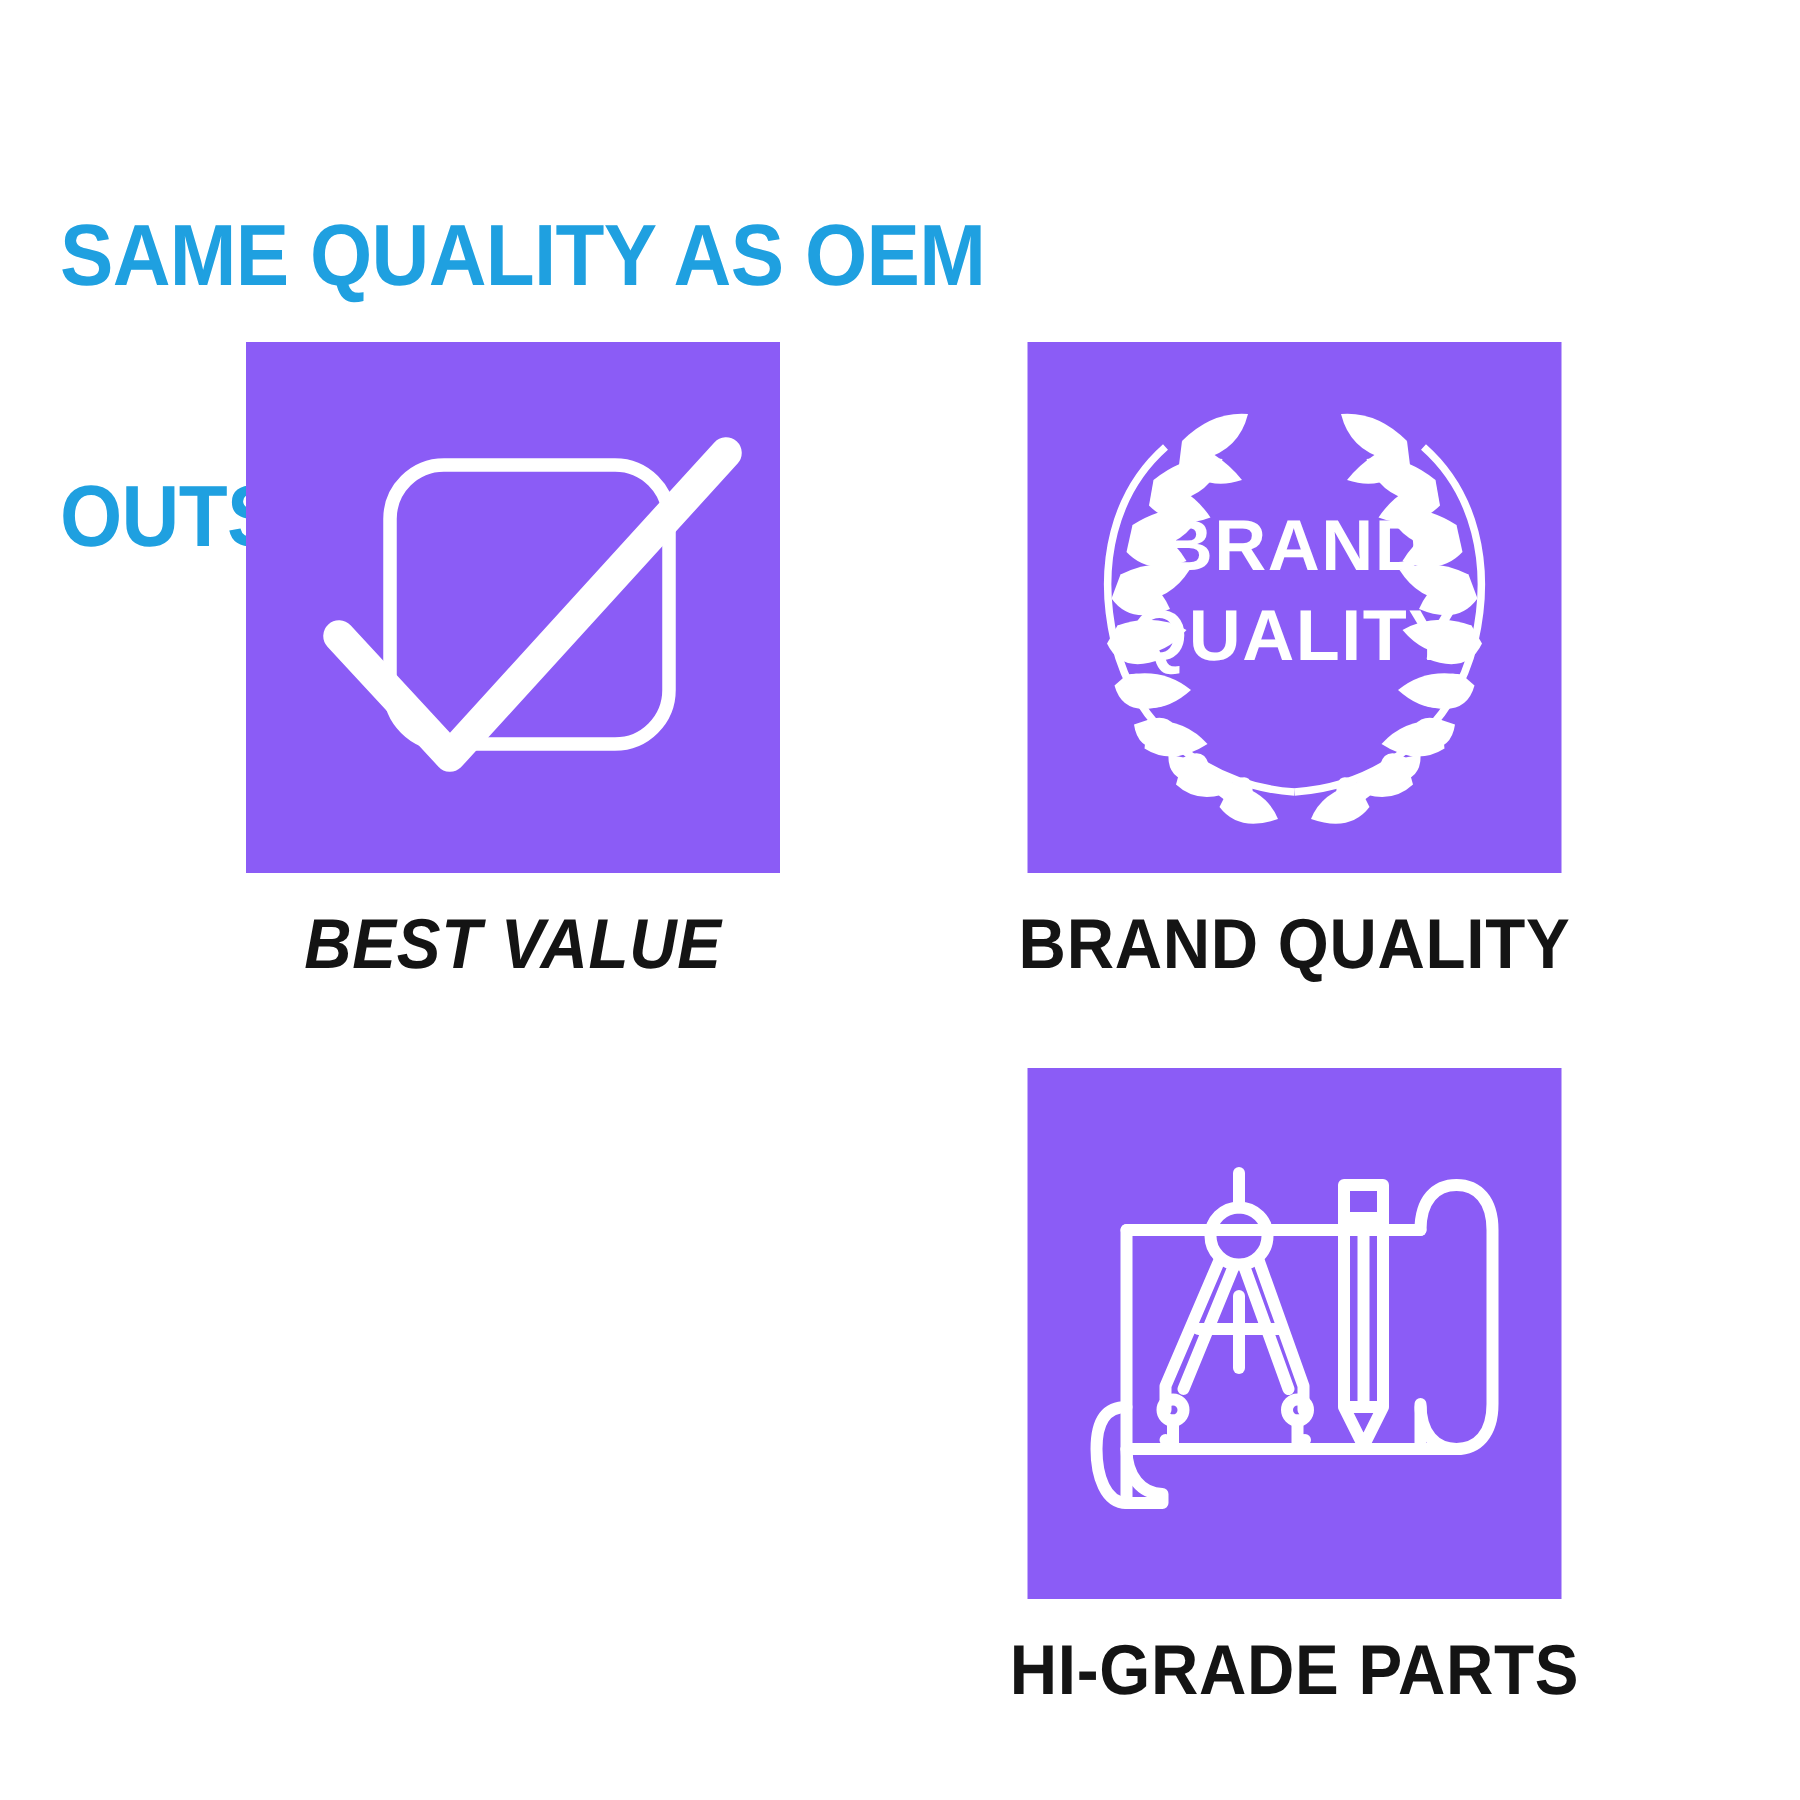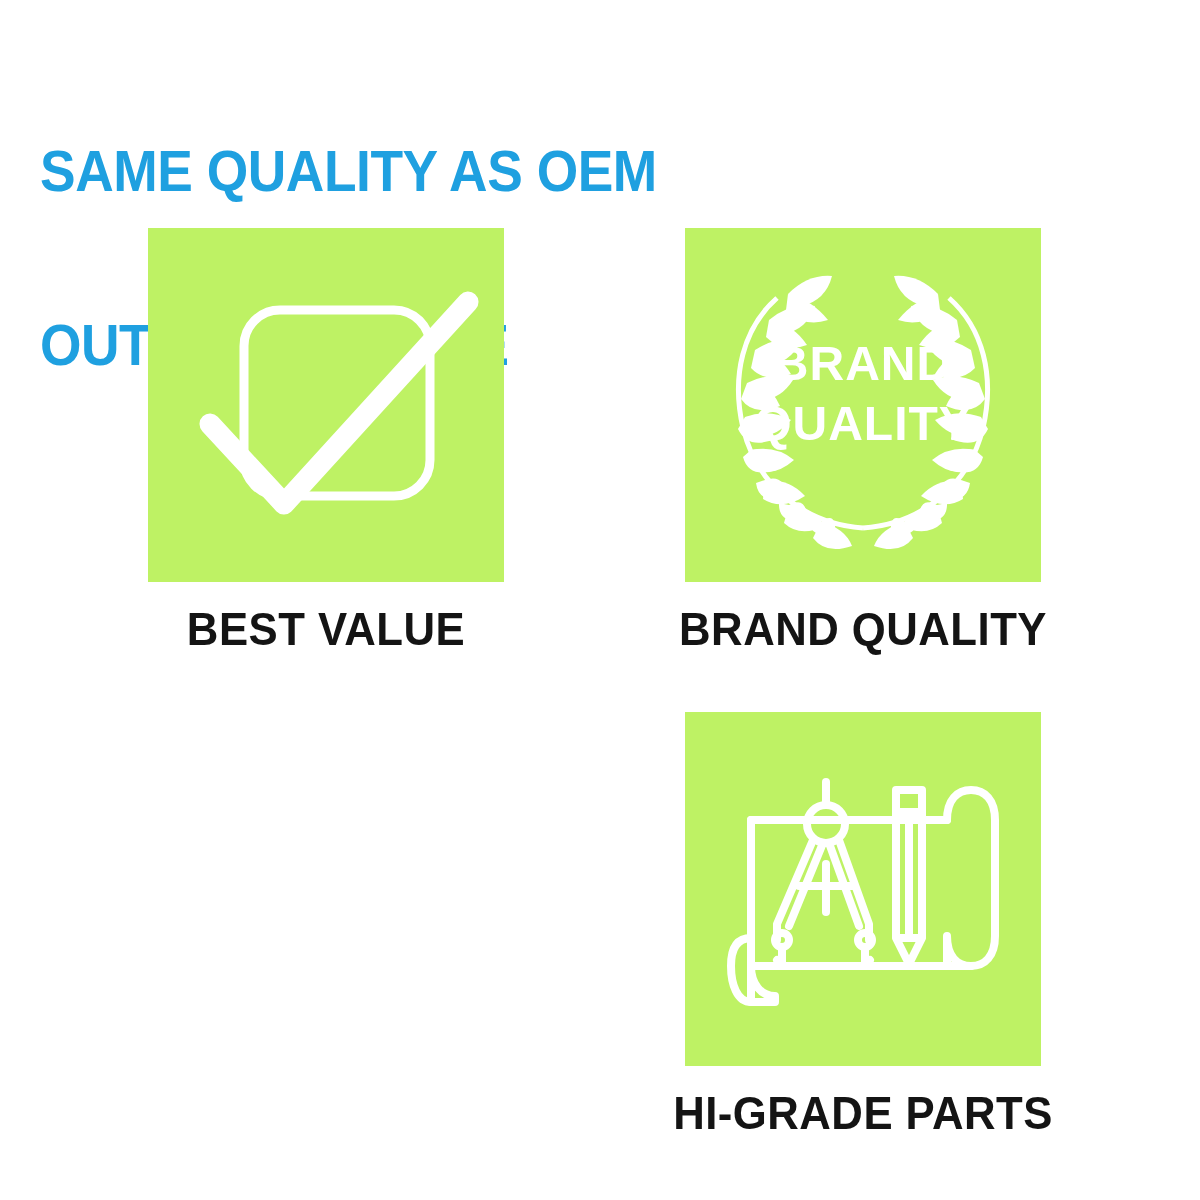--- a/index.html
+++ b/index.html
@@ -51,29 +51,29 @@
   }
   .grid-row {
     position: relative;
     height: 484px;
   }
   .cell {
     position: absolute;
     width: 520px;
     top: 0;
   }
-  .cell.col-0 { left: 66px; }
+  .cell.col-0 { left: 82px; font-style: italic; }
   .cell.col-1 { left: 603px; }
 
   .tile {
     position: relative;
     width: 356px;
     height: 354px;
     margin: 0 auto;
-    background: #bef264;
+    background: #8b5cf6;
   }
   .tile svg {
     position: absolute;
     left: 0;
     top: 0;
     width: 356px;
     height: 354px;
     display: block;
   }
 

